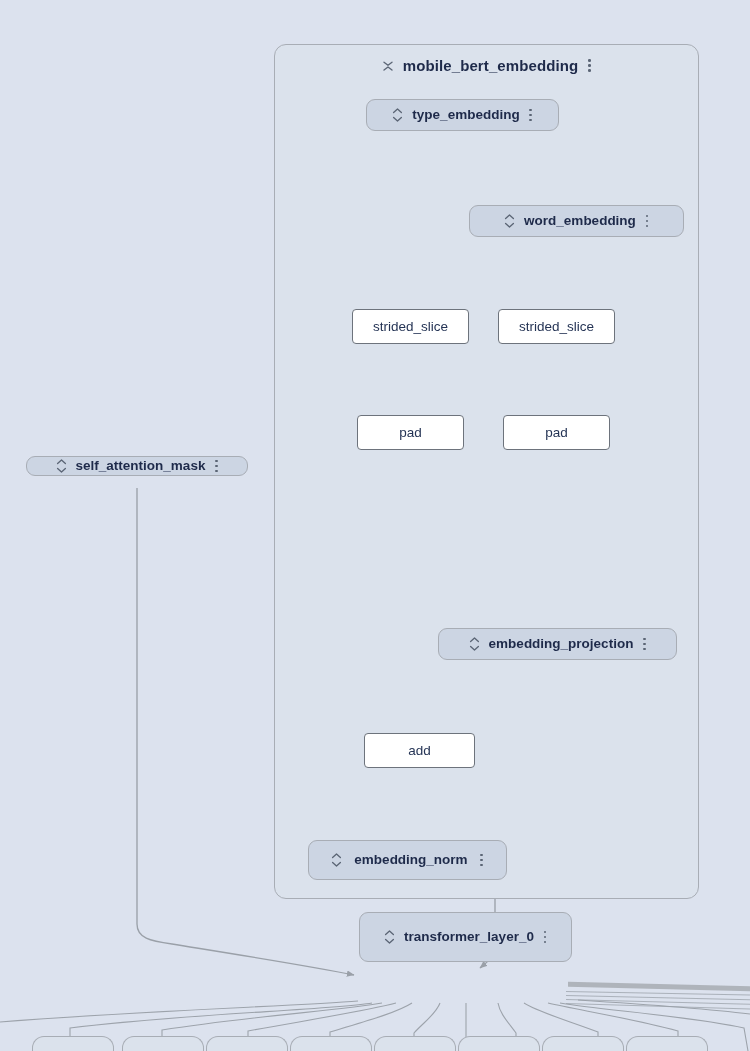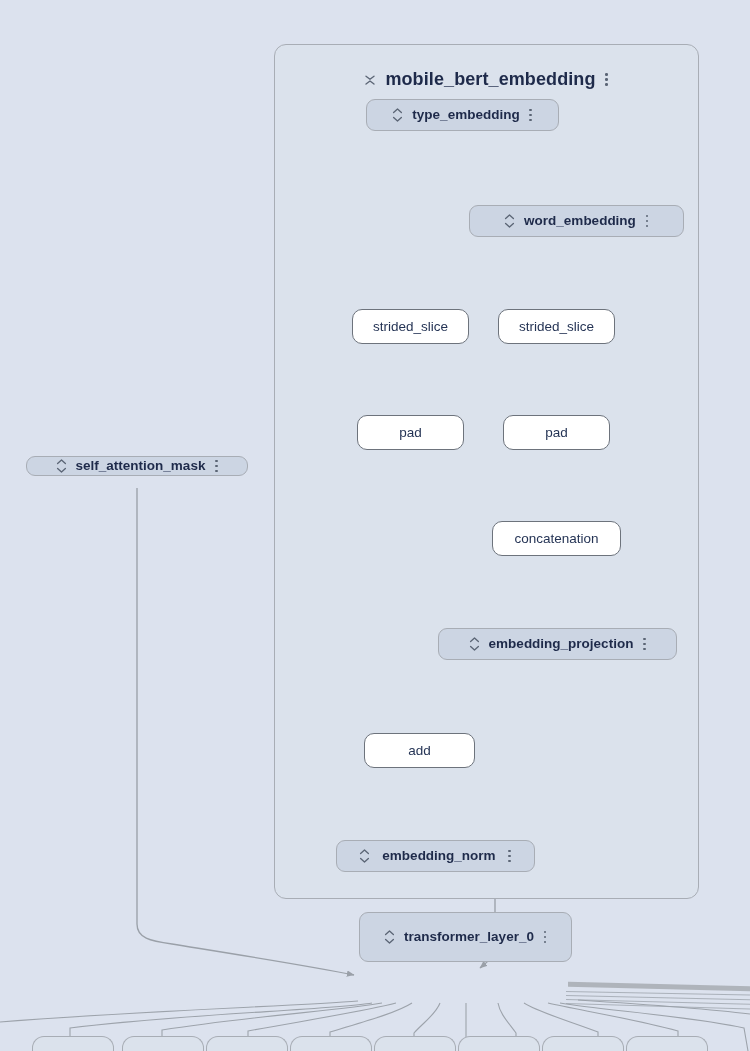--- a/index.html
+++ b/index.html
@@ -37,26 +37,26 @@
     position: absolute;
     background: #dbe2ec;
     border: 1px solid #a8adb5;
     border-radius: 12px;
     box-sizing: border-box;
   }
   .group-title {
     position: absolute;
     left: 0;
     right: 0;
-    top: 24px;
+    top: 12px;
     display: flex;
     align-items: center;
     justify-content: center;
     gap: 9px;
-    font-size: 18px;
+    font-size: 15px;
     font-weight: bold;
     color: #1e2a4a;
     letter-spacing: .1px;
   }
 
   
   .node {
     position: absolute;
     box-sizing: border-box;
     display: flex;
@@ -67,21 +67,21 @@
   }
   .node .label {
     color: #1e2a4a;
     line-height: 1;
   }
 
   
   .node.op {
     background: #ffffff;
     border: 1.4px solid #6d737c;
-    border-radius: 10px;
+    border-radius: 4px;
   }
   .node.op .label {
     font-size: 13.5px;
     font-weight: normal;
     color: #253455;
   }
 
   
   .node.layer {
     background: #ccd5e3;
@@ -270,44 +270,41 @@
   </div>
 
   <div class="node op" style="left:357px; top:415px; width:107px; height:35px;">
     <span class="label">pad</span>
   </div>
 
   <div class="node op" style="left:503px; top:415px; width:107px; height:35px;">
     <span class="label">pad</span>
   </div>
 
-  <div class="node op" style="left:492px; top:521px; width:129px; height:35px;">
-    <span class="label">concatenation</span>
-  </div>
 
   <div class="node op" style="left:364px; top:733px; width:111px; height:35px;">
     <span class="label">add</span>
   </div>
 
   <div class="node layer" style="left:438px; top:628px; width:239px; height:32px;">
     <span class="icon expand-ico">
       <svg width="11" height="16" viewBox="0 0 11 16">
         <path d="M1.6 5.6 L5.5 2 L9.4 5.6" fill="none" stroke="#5b6575" stroke-width="1.3" stroke-linecap="round" stroke-linejoin="round"></path>
         <path d="M1.6 10.4 L5.5 14 L9.4 10.4" fill="none" stroke="#5b6575" stroke-width="1.3" stroke-linecap="round" stroke-linejoin="round"></path>
       </svg>
     </span>
     <span class="label">embedding_projection</span>
     <span class="kebab">
       <span></span>
         <span></span>
         <span></span>
     </span>
   </div>
 
-  <div class="node layer" style="left:336px; top:840px; width:199px; height:32px;gap:12px;">
+  <div class="node layer" style="left:308px; top:840px; width:199px; height:40px;gap:12px;">
     <span class="icon expand-ico">
       <svg width="11" height="16" viewBox="0 0 11 16">
         <path d="M1.6 5.6 L5.5 2 L9.4 5.6" fill="none" stroke="#5b6575" stroke-width="1.3" stroke-linecap="round" stroke-linejoin="round"></path>
         <path d="M1.6 10.4 L5.5 14 L9.4 10.4" fill="none" stroke="#5b6575" stroke-width="1.3" stroke-linecap="round" stroke-linejoin="round"></path>
       </svg>
     </span>
     <span class="label">embedding_norm</span>
     <span class="kebab">
       <span></span>
         <span></span>

